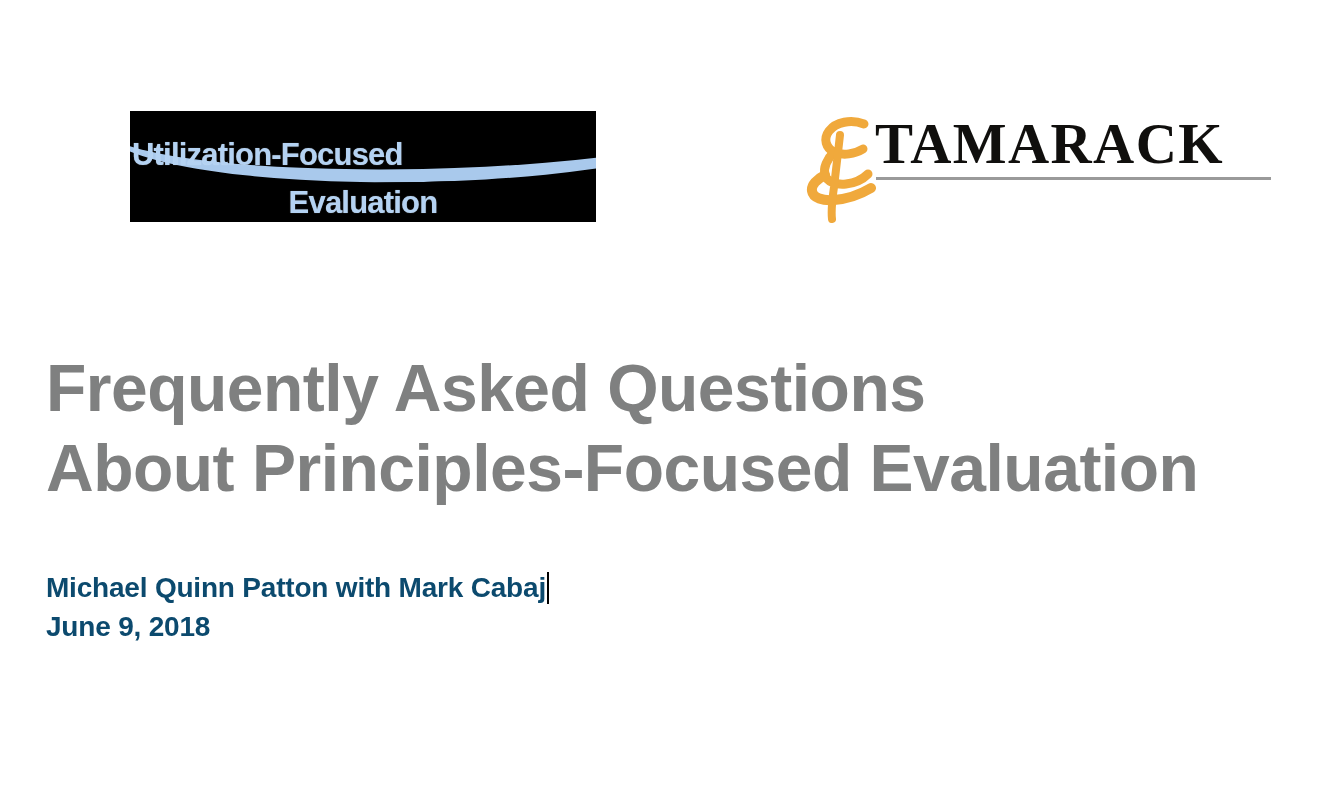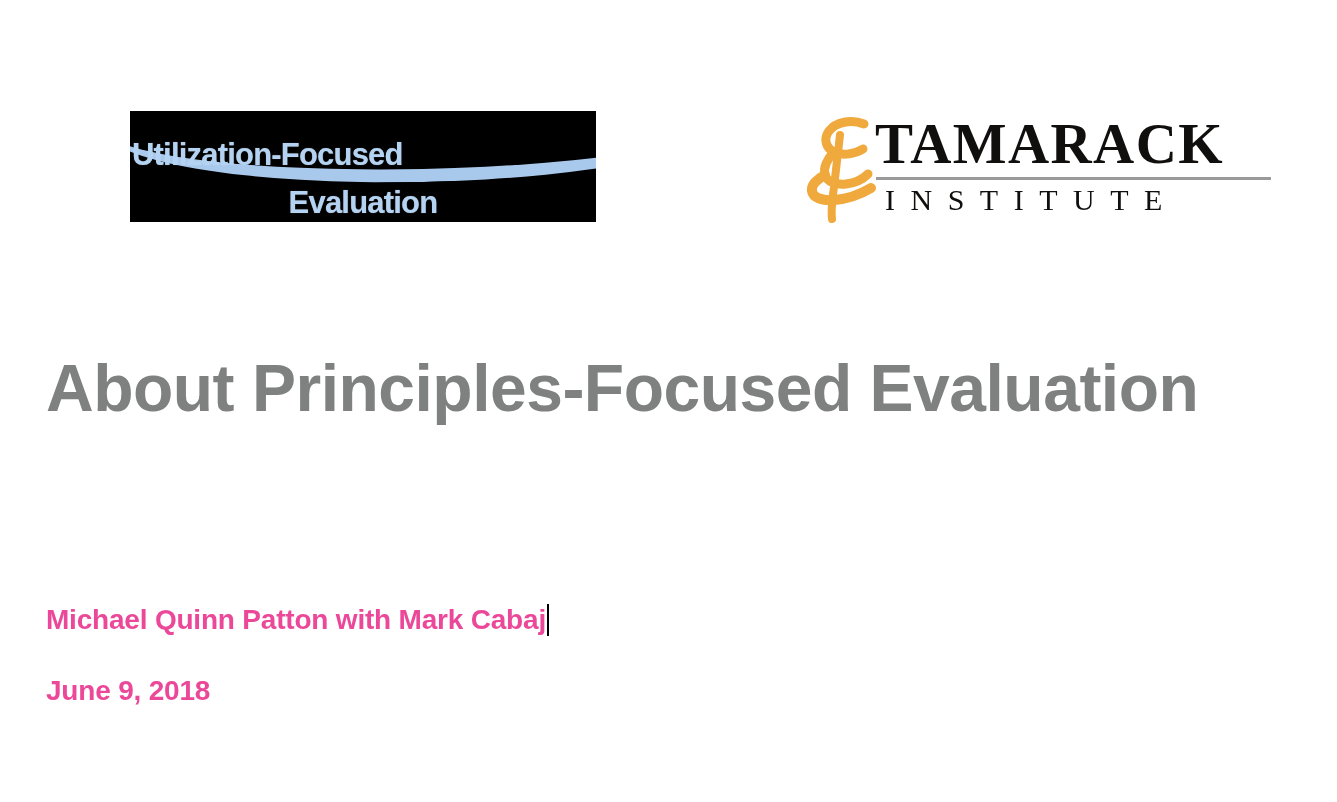--- a/index.html
+++ b/index.html
@@ -136,30 +136,29 @@
   }
 
   
   .byline-block {
     position: absolute;
     left: 46px;
     top: 568px;
     width: 900px;
   }
   .byline-line {
-    color: #ec4899;
+    color: #0c4a6e;
     font-family: "Liberation Sans", sans-serif;
     font-weight: bold;
     font-size: 28px;
     line-height: 39px;
     letter-spacing: -0.2px;
     white-space: nowrap;
     position: relative;
     display: block;
-    margin-top: 32px;
   }
   .author-row {
     display: inline-flex;
     align-items: center;
   }
   .text-caret {
     display: inline-block;
     width: 2px;
     height: 32px;
     background: #000000;
@@ -185,25 +184,25 @@
           <path d="M61 9 C48 4 33 7 26 16 C20 24 23 33 31 37 C40 41 52 39 60 34" stroke-width="9"></path>
           <path d="M31 37 C24 44 20 53 22 60 C24 67 33 70 43 69 C52 68 60 64 65 59" stroke-width="9"></path>
           <path d="M22 60 C14 64 8 70 9 76 C10 83 20 86 31 85 C44 84 58 79 68 73" stroke-width="10"></path>
           <path d="M37 20 C35 38 33 56 31 72 C29 86 28 96 29 104" stroke-width="8"></path>
         </g>
       </svg>
     </div>
     <div class="tamarack-wordmark">
       <div class="tamarack-name">TAMARACK</div>
       <div class="tamarack-rule"></div>
-      <div class="tamarack-institute">INSTITUTE</div>
     </div>
   </div>
 
   <div class="title-block">
+    <div class="title-line">Frequently Asked Questions</div>
     <div class="title-line">About Principles-Focused Evaluation</div>
   </div>
 
   <div class="byline-block">
     <div class="byline-line">
       <span class="author-row">
         <span>Michael Quinn Patton with Mark Cabaj</span>
         <span class="text-caret"></span>
       </span>
     </div>

